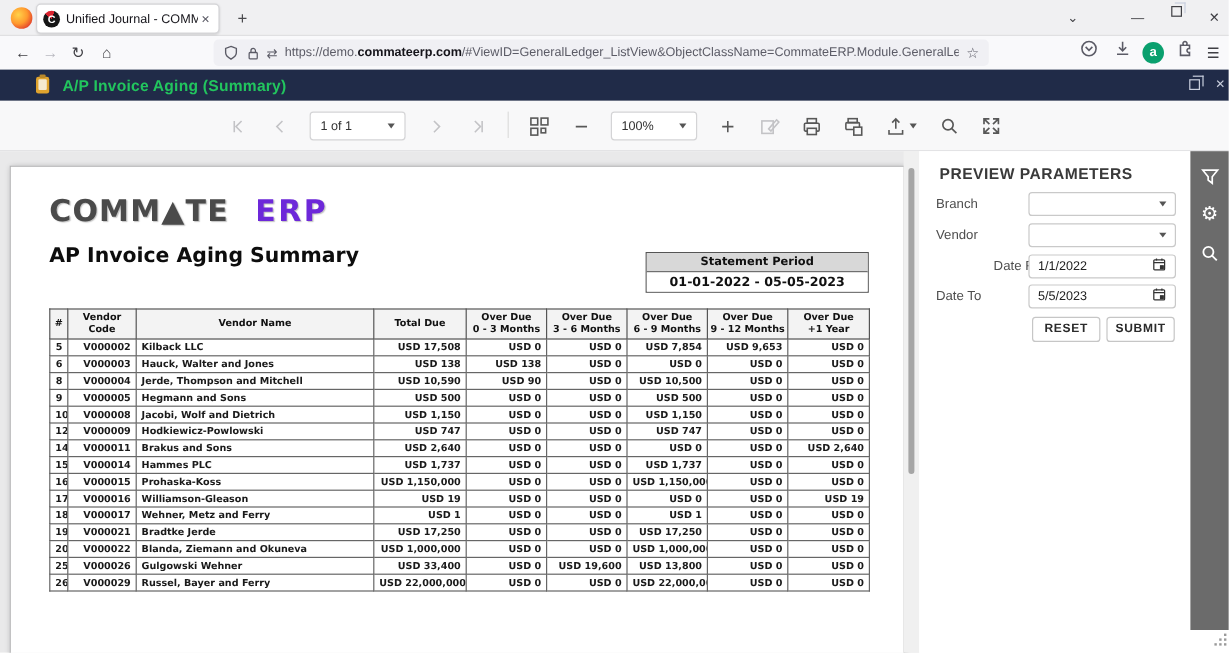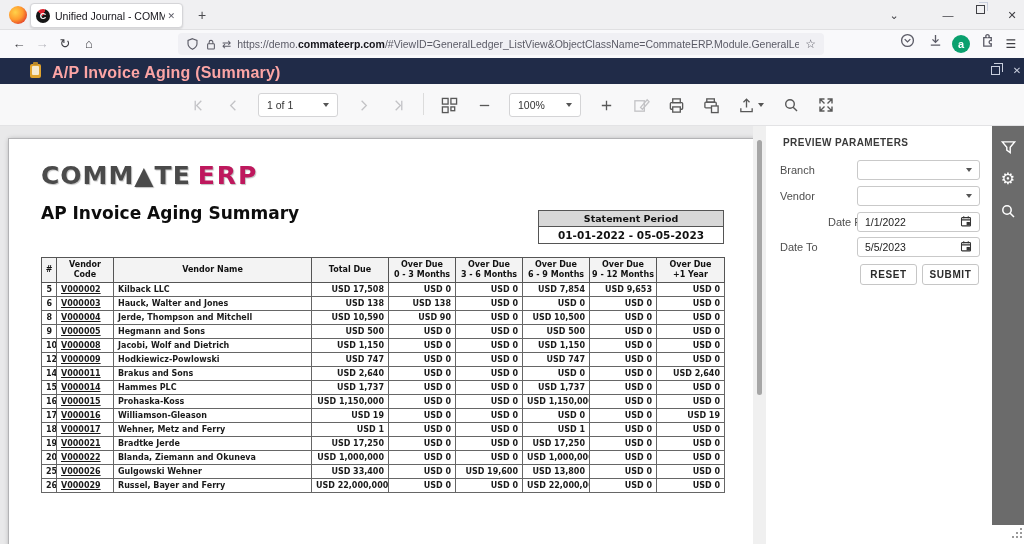--- a/index.html
+++ b/index.html
@@ -30,21 +30,21 @@
   .chrome-icon { display:inline-flex; align-items:center; justify-content:center; }
   .ext-badge { position:absolute; top:5px; width:18px; height:18px; border-radius:50%; background:#0aa06e; color:#fff; font-size:11px; font-weight:bold; text-align:center; line-height:18px; }
   .perm-glyph { font-size:11px; color:#5b5b66; margin-left:5px; }
   .menu-glyph { font-size:12px; color:#3f3f44; }
 
   
   .navybar { position:absolute; left:0; top:58px; width:1024px; height:26px; background:#202b48; display:flex; align-items:center; }
   .clip-icon { position:absolute; left:30px; top:6px; width:11px; height:14px; background:#dl; background:#dfa32e; border-radius:2px; }
   .clip-icon::before { content:""; position:absolute; left:2px; top:2px; width:7px; height:9px; background:#f5e9cf; border-radius:1px; }
   .clip-icon::after { content:""; position:absolute; left:3px; top:-2px; width:5px; height:3px; background:#b9882a; border-radius:1px; }
-  .navy-title { position:absolute; left:52px; top:6px; font-size:16px; font-weight:bold; color:#fca5a5; letter-spacing:.2px;text-align:right; }
+  .navy-title { position:absolute; left:52px; top:6px; font-size:13px; font-weight:bold; color:#22c55e; letter-spacing:.2px;text-align:right; }
   .navy-ctl { position:absolute; top:5px; width:18px; height:16px; color:#c9cfde; font-size:10px; text-align:center; line-height:16px; }
   .restore-sq { position:relative; width:9px; height:9px; border:1px solid #c9cfde; margin:3px auto; }
   .restore-sq::before { content:""; position:absolute; left:2px; top:-4px; width:8px; height:8px; border:1px solid #c9cfde; border-left:none; border-bottom:none; }
 
   
   .vtoolbar { position:absolute; left:0; top:84px; width:1024px; height:42px; background:#f8f8f9; border-bottom:1px solid #e3e3e5; }
   .tb-cluster { position:absolute; left:0; top:9px; width:1024px; display:flex; justify-content:center; gap:15px; }
   .tb-btn { width:20px; height:24px; display:flex; align-items:center; justify-content:center; }
   .tb-box { height:24px; background:#fff; border:1px solid #d4d4d6; border-radius:3px; display:flex; align-items:center; justify-content:space-between; padding:0 8px; font-size:10.5px; color:#333; }
   .tb-box.pages { width:80px; } .tb-box.zoom { width:72px; }
@@ -54,35 +54,35 @@
   svg.ic.dis { stroke:#c3c3c6; }
 
   
   .viewer { position:absolute; left:0; top:126px; width:766px; height:418px; background:#e9e9ea; }
   .page { position:absolute; left:8px; top:12px; width:746px; height:420px; background:#fff; border:1px solid #b3b3b5; box-shadow:1px 1px 5px rgba(0,0,0,.28); }
   .vscroll-track { position:absolute; left:753px; top:0; width:13px; height:418px; background:#f0f0f0; }
   .vscroll-thumb { position:absolute; left:4px; top:14px; width:5px; height:255px; background:#a6a6a6; border-radius:3px; }
 
   
   .logo { position:absolute; left:32px; top:22px; font-size:25px; font-weight:bold; letter-spacing:1px; color:#4a4a4a; font-family:"DejaVu Sans", sans-serif; text-shadow:1px 1px 1px rgba(0,0,0,.25); }
-  .logo .erp { color:#be185d; margin-left:7px; letter-spacing:2px; }
+  .logo .erp { color:#6d28d9; margin-left:22px; letter-spacing:2px; }
   .rpt-title { position:absolute; left:32px; top:64px; font-size:17px; font-weight:bold; color:#0d0d0d; font-family:"DejaVu Sans", sans-serif; }
   .stmt { position:absolute; left:529px; top:71px; width:186px; border:1px solid #555; font-family:"DejaVu Sans", sans-serif; }
   .stmt-h { background:#d8d8d8; border-bottom:1px solid #555; font-size:9.5px; font-weight:bold; text-align:center; padding:2px 0; color:#111; }
   .stmt-v { font-size:10.5px; font-weight:bold; text-align:center; padding:2px 0; color:#111; background:#fff; }
 
   table.aging { position:absolute; left:32px; top:118px; width:683px; border-collapse:collapse; font-family:"DejaVu Sans", sans-serif; table-layout:fixed; }
   table.aging th { background:#f3f3f3; border:1px solid #555; font-size:8px; font-weight:bold; color:#111; padding:2px 1px; line-height:1.25; text-align:center; }
   table.aging td { border:1px solid #666; font-size:8px; font-weight:bold; color:#1a1a1a; padding:2px 4px; white-space:nowrap; overflow:hidden; background:#fff; }
-  td.c-num { text-align:right; } td.c-code { text-align:left;text-decoration:underline; } td.c-name { text-align:left; } td.c-val { text-align:right; }
+  td.c-num { text-align:right; } td.c-code { text-align:right; } td.c-name { text-align:left; } td.c-val { text-align:right; }
   td.hl { background:#ffff99;text-align:right; }
 
   
   .panel { position:absolute; left:766px; top:126px; width:226px; height:418px; background:#fff; }
-  .panel-title { position:absolute; left:17px; top:11px; font-size:10px; font-weight:bold; color:#3a3a3a; letter-spacing:.4px; }
+  .panel-title { position:absolute; left:17px; top:11px; font-size:13px; font-weight:bold; color:#3a3a3a; letter-spacing:.4px; }
   .p-label { position:absolute; left:14px; font-size:11px; color:#4e4e4e; }
   .p-field { position:absolute; left:91px; width:123px; height:20px; border:1px solid #c9c9c9; border-radius:3px; background:#fff; display:flex; align-items:center; justify-content:space-between; padding:0 7px; }
   .p-field .val { font-size:10.5px; color:#222; }
   .p-btn { position:absolute; height:21px; border:1px solid #c6c6c6; border-radius:3px; background:#fff; font-size:10px; font-weight:bold; color:#2b2b2b; letter-spacing:.6px; text-align:center; line-height:19px; }
 
   
   .sidebar { position:absolute; left:992px; top:126px; width:32px; height:399px; background:#6b6b6b; }
   .sb-icon { position:absolute; left:0; width:32px; height:24px; display:flex; align-items:center; justify-content:center; color:#fff; }
   .gear-glyph { font-size:16px; color:#fff; line-height:1; }
 

